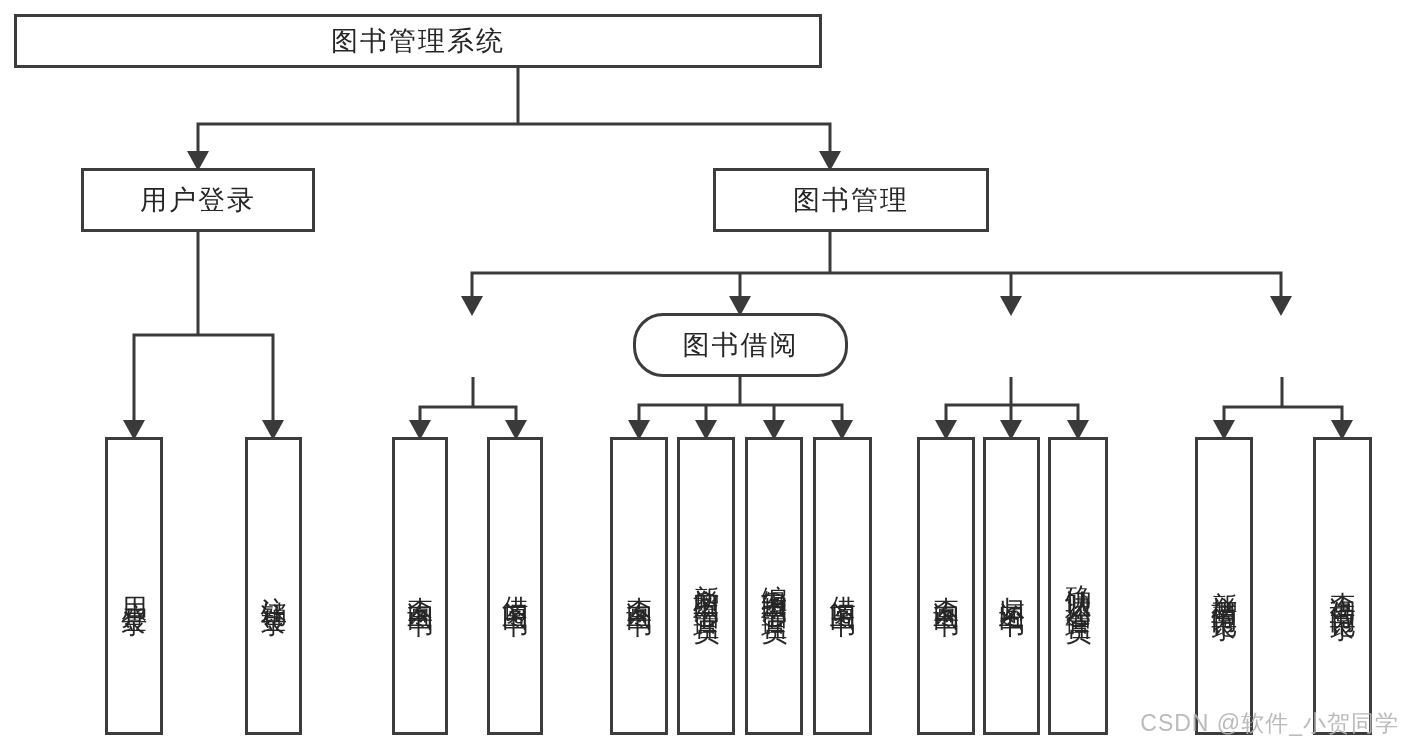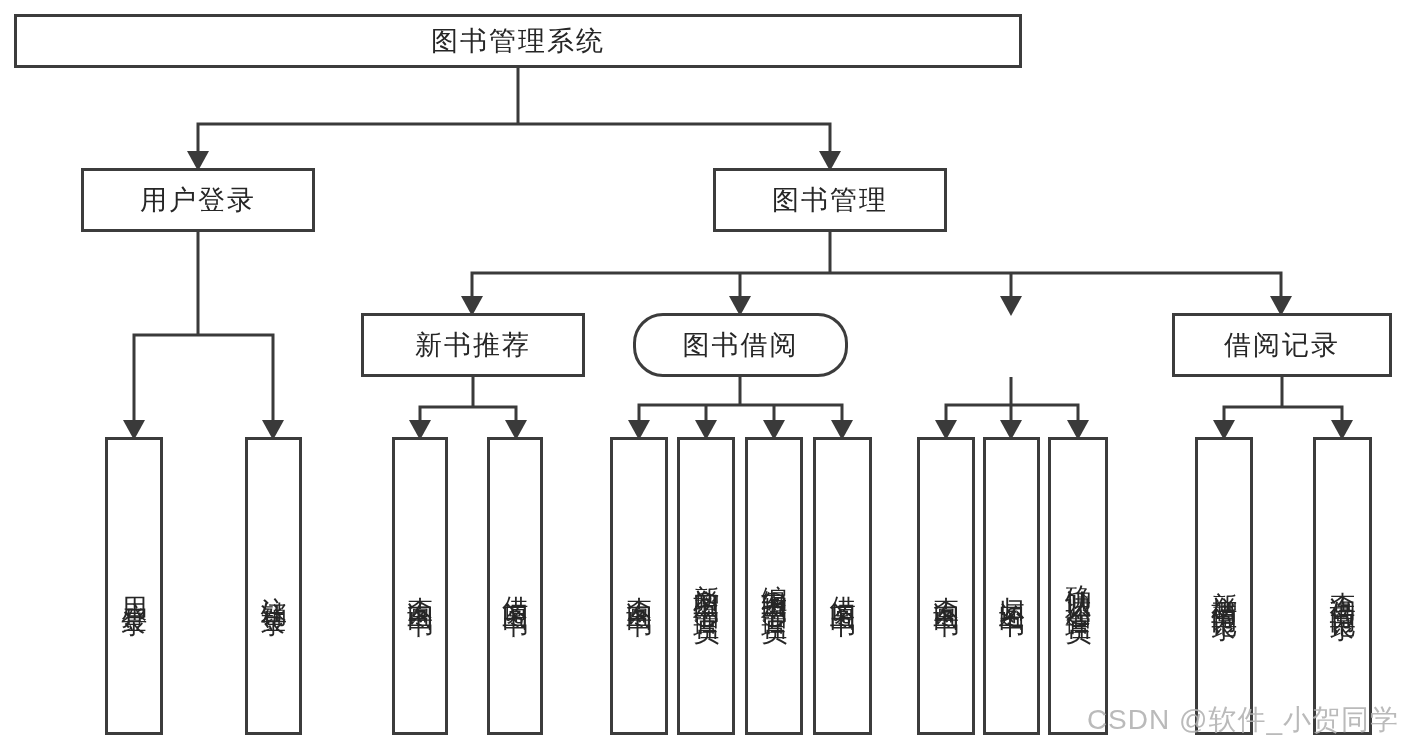--- a/index.html
+++ b/index.html
@@ -47,21 +47,21 @@
     text-orientation: mixed;
     font-size: 26px;
     line-height: 1.05;
     letter-spacing: 5px;
     white-space: nowrap;
   }
   .watermark {
     position: absolute;
     right: 6px;
     bottom: 8px;
-    font-size: 28px;
+    font-size: 23px;
     letter-spacing: 1px;
     color: rgba(178, 178, 178, 0.9);
     z-index: 3;
     white-space: nowrap;
   }
 </style>
 </head>
 <body>
 
 <div class="canvas">
@@ -99,28 +99,26 @@
       <polygon points="763,420 785,420 774,440"></polygon>
       <polygon points="831,420 853,420 842,440"></polygon>
       <polygon points="935,420 957,420 946,440"></polygon>
       <polygon points="1000,420 1022,420 1011,440"></polygon>
       <polygon points="1067,420 1089,420 1078,440"></polygon>
       <polygon points="1213,420 1235,420 1224,440"></polygon>
       <polygon points="1331,420 1353,420 1342,440"></polygon>
     </g>
   </svg>
 
-  <div class="node hbox" style="left:14px; top:14px; width:1008px; height:54px;text-align:center;">图书管理系统</div>
+  <div class="node hbox" style="left:14px; top:14px; width:808px; height:54px;text-align:center;">图书管理系统</div>
 
   <div class="node hbox" style="left:81px; top:168px; width:234px; height:64px;">用户登录</div>
-  <div class="node hbox" style="left:713px; top:168px; width:234px; height:64px;">图书管理</div>
+  <div class="node hbox" style="left:713px; top:168px; width:276px; height:64px;">图书管理</div>
 
-  <div class="node hbox" style="left:361px; top:313px; width:224px; height:64px;">新书推荐</div>
   <div class="node hbox" style="left:633px; top:313px; width:215px; height:64px;border-radius:30px;">图书借阅</div>
-  <div class="node hbox" style="left:1172px; top:313px; width:220px; height:64px;">借阅记录</div>
 
   <div class="node vbox" style="left:105px; top:437px; width:58px; height:298px;">
     <span class="vtext">用户登录</span>
   </div>
   <div class="node vbox" style="left:245px; top:437px; width:57px; height:298px;">
     <span class="vtext">注销登录</span>
   </div>
 
   <div class="node vbox" style="left:392px; top:437px; width:56px; height:298px;">
     <span class="vtext">查询图书</span>

